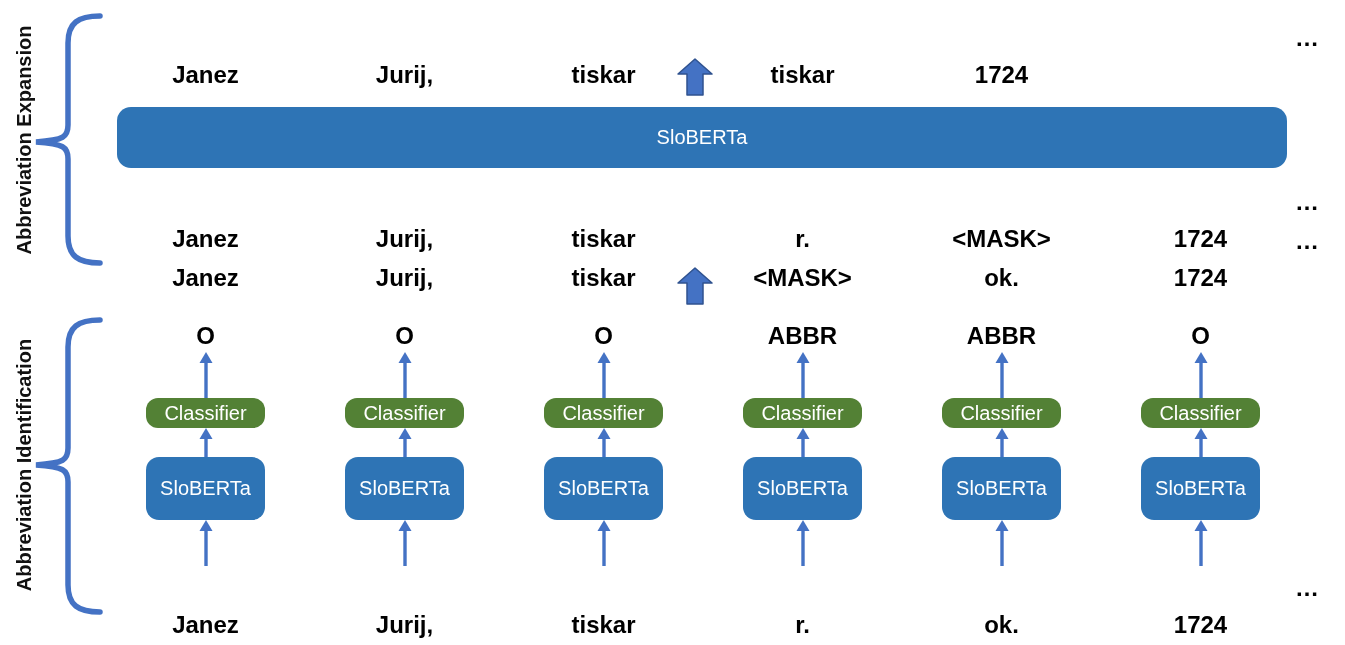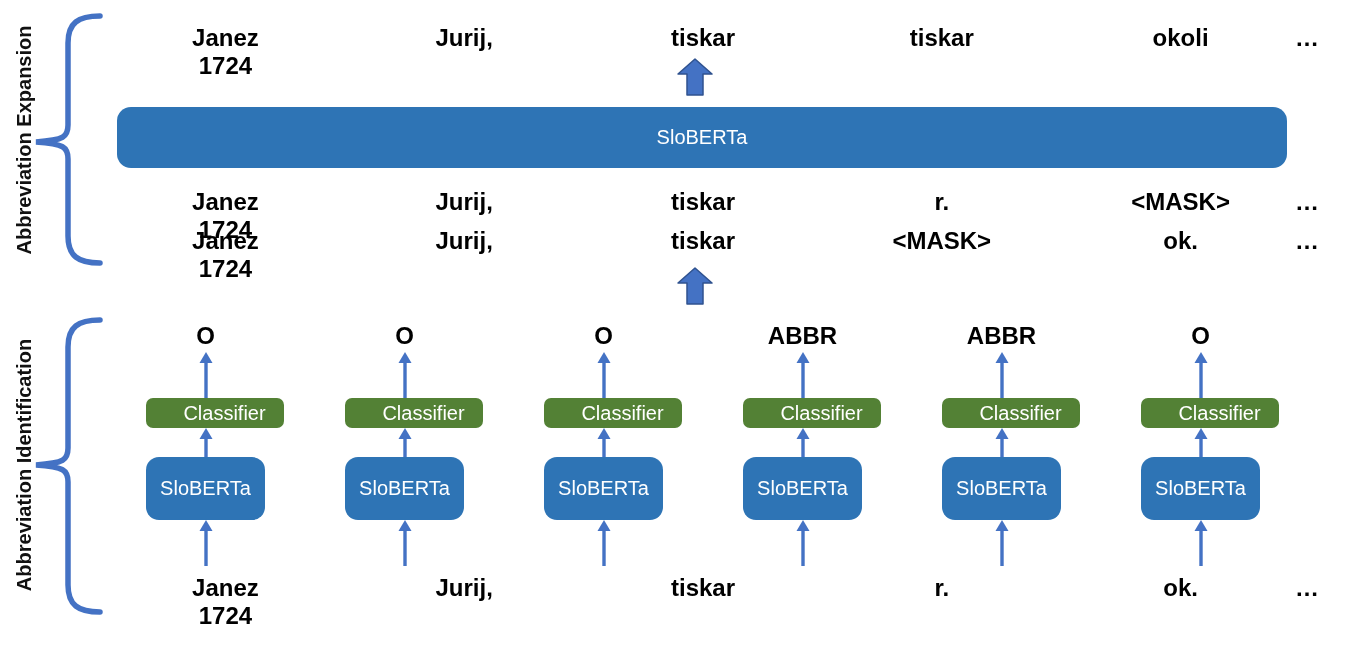--- a/index.html
+++ b/index.html
@@ -14,22 +14,22 @@
   }
   .vlabel.exp  { width:260px; height:26px; left:-106px; top:127px; }
   .vlabel.iden { width:300px; height:26px; left:-126px; top:452px; }
   
   .brace { position:absolute; }
   .blockarrow { position:absolute; width:36px; height:38px; }
   .uparrow { position:absolute; left:50%; transform:translateX(-50%); }
   
   .token-row {
     position:absolute; left:106px; width:1194px; display:grid;
-    grid-template-columns:repeat(5,1fr); text-align:center;
-    font-weight:bold; font-size:24px; line-height:28px;
+    grid-template-columns:repeat(6,1fr); text-align:center;
+    font-weight:bold; font-size:24px; line-height:28px;margin-top:37px;
   }
   .row-output { top:24px; }
   .row-in1 { top:188px; }
   .row-in2 { top:227px; }
   .row-bottom { top:574px; }
   .dots {
     position:absolute; left:1282px; width:50px; text-align:center;
     font-weight:bold; font-size:24px; line-height:28px;
   }
   
@@ -40,22 +40,22 @@
   }
   
   .col { position:absolute; top:318px; width:161px; height:256px; }
   .col .tag {
     position:absolute; top:4px; left:0; width:100%; text-align:center;
     font-weight:bold; font-size:24px; line-height:28px;
   }
   .col .arr1 { top:34px; }
   .col .cls {
     position:absolute; top:80px; left:21px; width:119px; height:30px;
-    background:#538135; border-radius:7px; color:#fff; font-size:20px;
-    display:flex; align-items:center; justify-content:center;padding-left:19px;
+    background:#538135; border-radius:12px; color:#fff; font-size:20px;
+    display:flex; align-items:center; justify-content:center;
   }
   .col .arr2 { top:110px; }
   .col .slo {
     position:absolute; top:139px; left:21px; width:119px; height:63px;
     background:#2E74B5; border-radius:13px; color:#fff; font-size:20px;
     display:flex; align-items:center; justify-content:center;
   }
   .col .arr3 { top:202px; }
   .c1 { left:125px; } .c2 { left:324px; } .c3 { left:523px; }
   .c4 { left:722px; } .c5 { left:921px; } .c6 { left:1120px; }
@@ -69,21 +69,20 @@
 
   <svg class="brace" style="left:30px; top:13px;" width="74" height="253" viewBox="0 0 74 253">
     <path d="M 70 3 C 48 3 38 10 38 30 L 38 112 C 38 124 34 127 6 129 C 34 131 38 134 38 146 L 38 223 C 38 243 48 250 70 250" fill="none" stroke="#4472C4" stroke-width="5.5" stroke-linecap="round"></path>
   </svg>
 
   <div class="token-row row-output">
     <span>Janez</span>
     <span>Jurij,</span>
     <span>tiskar</span>
     <span>tiskar</span>
-    <span>okoli</span>
     <span>1724</span>
   </div>
   <span class="dots" style="top:24px;">…</span>
 
   <svg class="blockarrow" style="left:677px; top:58px;" viewBox="0 0 36 38">
     <polygon points="18,1 35,16 26,16 26,37 10,37 10,16 1,16" fill="#4472C4" stroke="#2F528F" stroke-width="1.5" stroke-linejoin="round"></polygon>
   </svg>
 
   <div class="bar">
     <span>SloBERTa</span>

